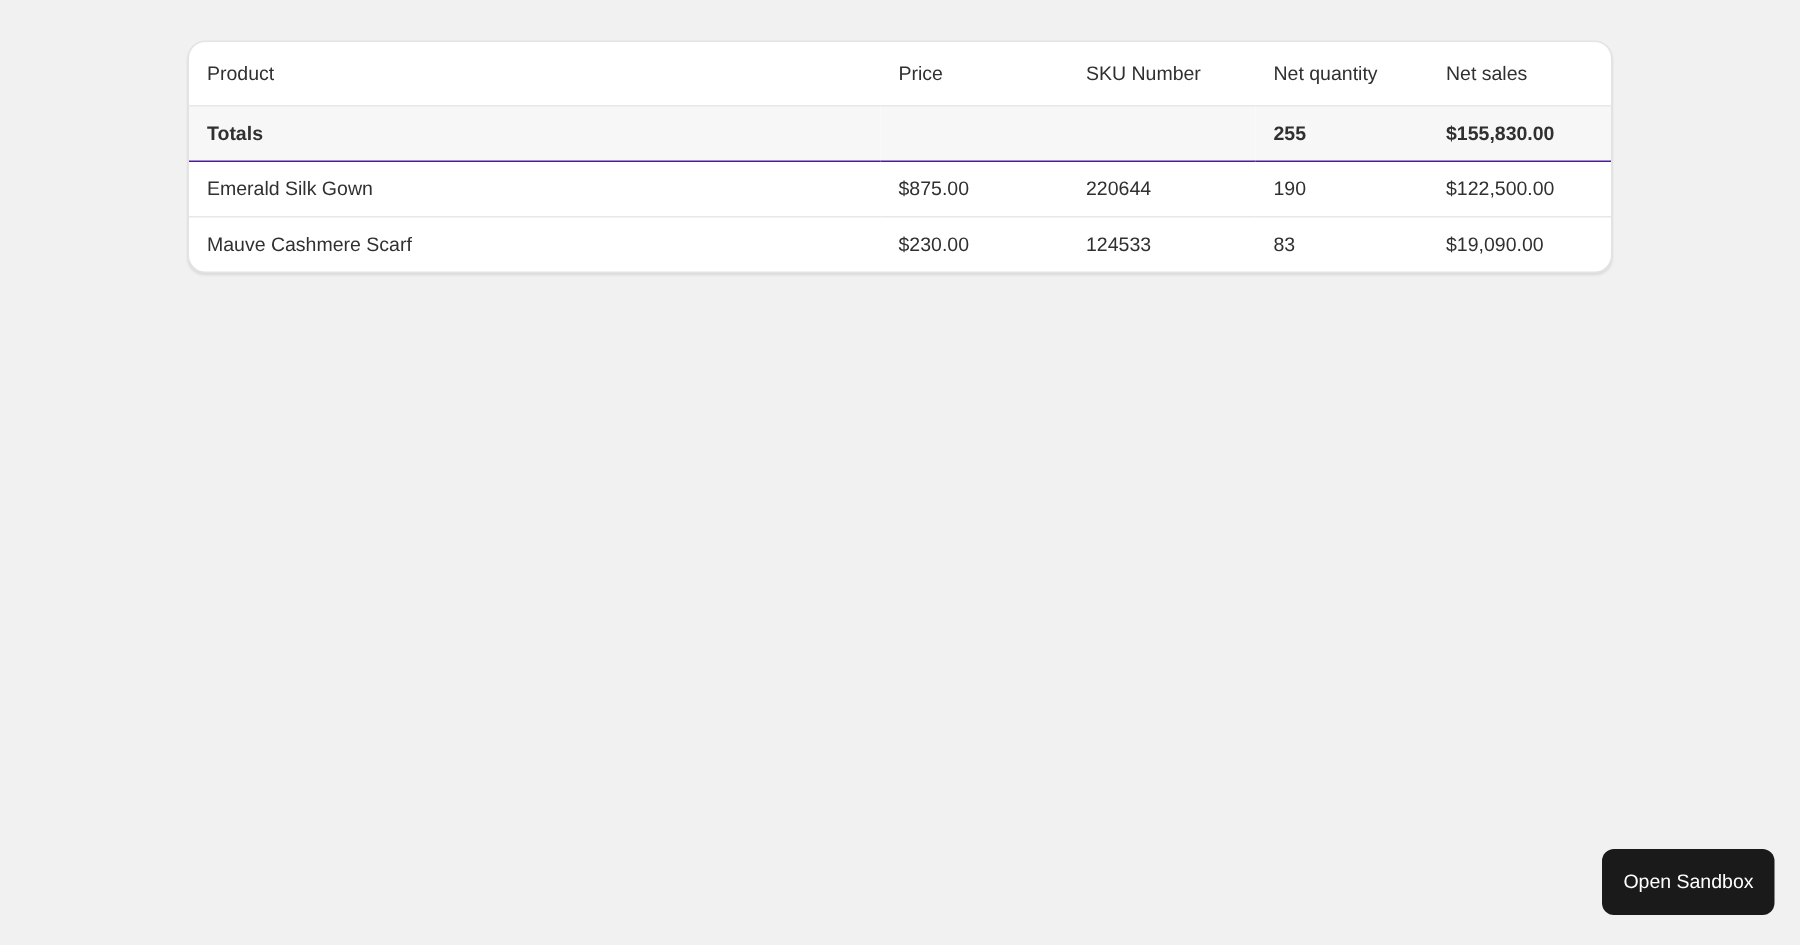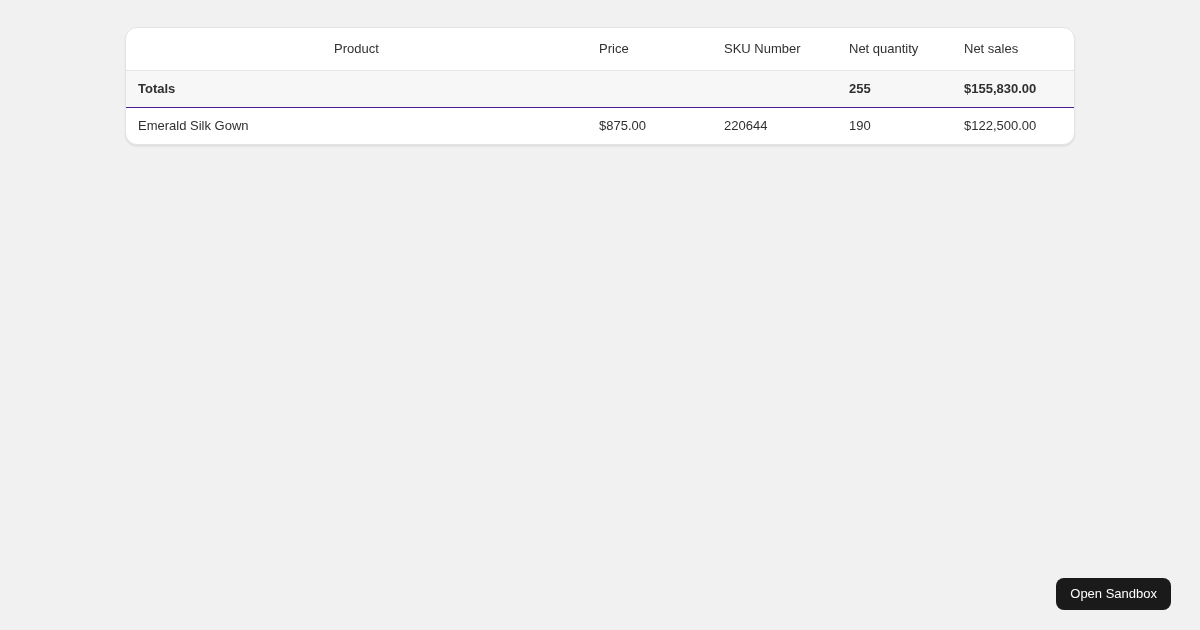--- a/index.html
+++ b/index.html
@@ -45,41 +45,41 @@
   table.report col.c-sku { width: 125px; }
   table.report col.c-qty { width: 115px; }
   table.report col.c-sales { width: 122px; }
   th, td {
     padding: 0 12px;
     font-weight: 400;
     white-space: nowrap;
   }
   thead th {
     height: 42px;
-    text-align: center;
+    text-align: left;
     vertical-align: middle;
   }
   th.num, td.num { text-align: left; }
   tr.totals-row td {
     height: 37px;
     background: #f7f7f7;
     border-top: 1px solid #e7e7e7;
     border-bottom: 1px solid #4c1d95;
     font-weight: 700;
   }
   tbody.rows td {
     height: 37px;
     border-bottom: 1px solid #e7e7e7;
   }
   tbody.rows tr:last-child td { border-bottom: none; }
   .sandbox-button {
     position: absolute;
-    right: 29px;
+    right: 17px;
     bottom: 20px;
-    height: 32px;
+    height: 44px;
     padding: 0 14px;
     background: #1a1a1a;
     color: #ffffff;
     border: none;
     border-radius: 8px;
     font-family: "Liberation Sans", sans-serif;
     font-size: 13px;
     line-height: 32px;
     cursor: pointer;
   }
@@ -117,18 +117,25 @@
         </tr>
       </tbody>
       <tbody class="rows">
         <tr>
           <td>Emerald Silk Gown</td>
           <td class="num">$875.00</td>
           <td class="num">220644</td>
           <td class="num">190</td>
           <td class="num">$122,500.00</td>
         </tr>
+        <tr>
+          <td>Mauve Cashmere Scarf</td>
+          <td class="num">$230.00</td>
+          <td class="num">124533</td>
+          <td class="num">83</td>
+          <td class="num">$19,090.00</td>
+        </tr>
       </tbody>
     </table>
   </div>
 </div>
 
 <button class="sandbox-button">Open Sandbox</button>
 
 </body></html>

